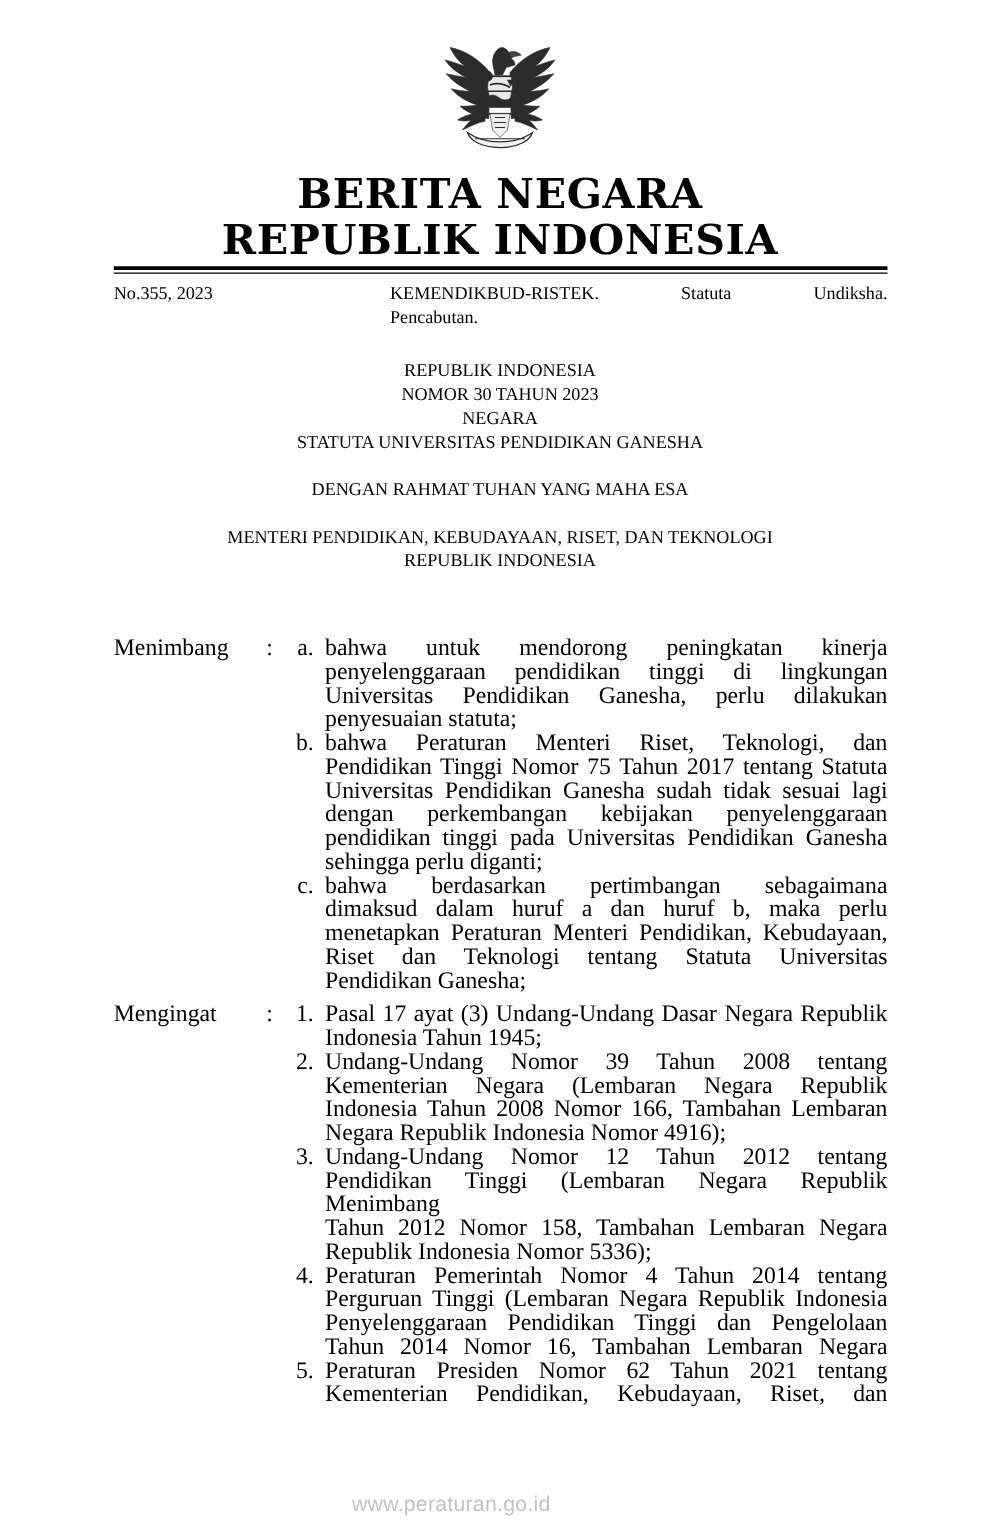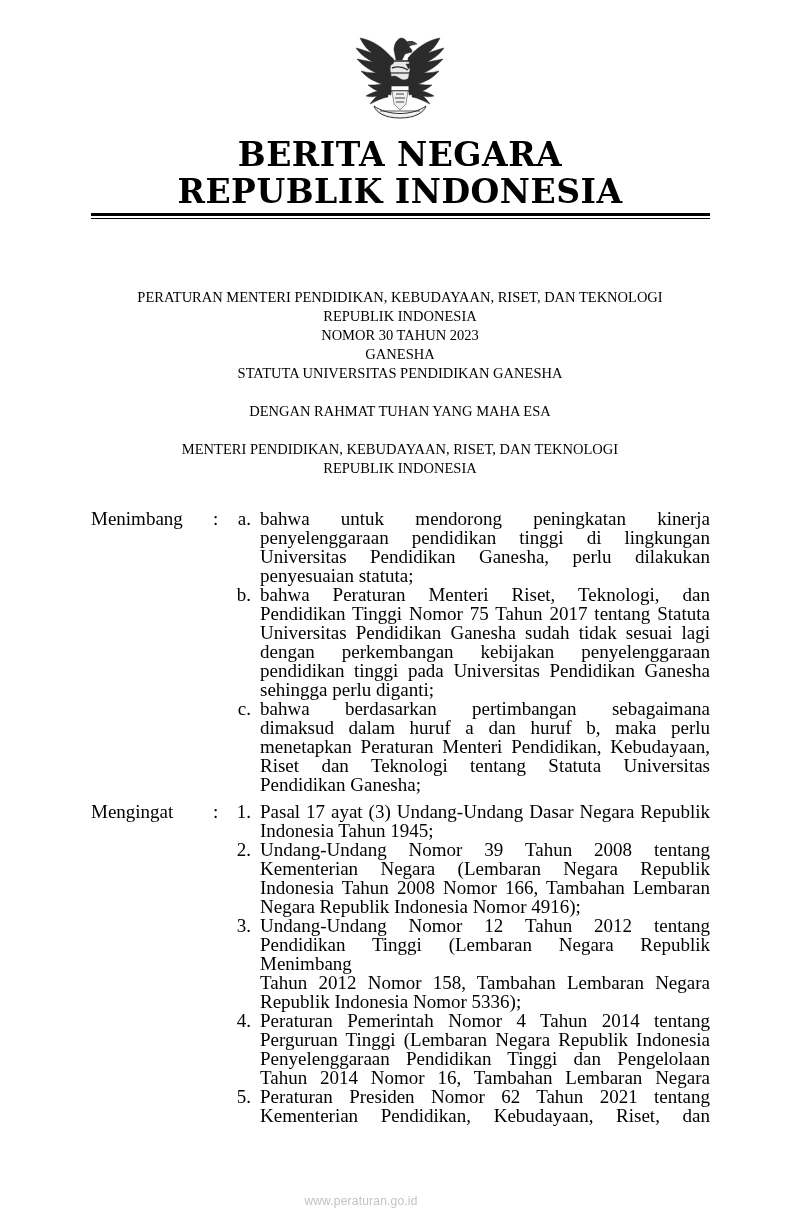--- a/index.html
+++ b/index.html
@@ -177,21 +177,21 @@
   
   .footer-watermark {
     position: absolute;
     left: 0;
     top: 1194px;
     width: 800px;
     text-align: center;
     padding-right: 78px;
     box-sizing: border-box;
     font-family: "Liberation Sans", "DejaVu Sans", sans-serif;
-    font-size: 12px;
+    font-size: 17px;
     color: #c3c3c3;
     letter-spacing: 0.2px;
   }
 </style>
 </head>
 <body>
 
 <div id="page">
 
   <div class="emblem-wrap">
@@ -234,26 +234,32 @@
     <div class="line">BERITA NEGARA</div>
     <div class="line">REPUBLIK INDONESIA</div>
   </div>
 
   <div class="rule-block">
     <div class="rule-thick"></div>
     <div class="rule-gap"></div>
     <div class="rule-thin"></div>
   </div>
 
+  <div class="header-row">
+    <div class="hdr-no">No.355, 2023</div>
+    <div class="hdr-subject">
+      <span class="just-line">KEMENDIKBUD-RISTEK. Statuta Undiksha.</span>
+      <span class="last-line">Pencabutan.</span>
+    </div>
+  </div>
 
   <div class="title-block">
-    <span class="tline">PERATURAN MENTERI PENDIDIKAN, KEBUDAYAAN, RISET, DAN TEKNOLOGI</span>
     <span class="tline">REPUBLIK INDONESIA</span>
     <span class="tline">NOMOR 30 TAHUN 2023</span>
-    <span class="tline">GANESHA</span>
+    <span class="tline">NEGARA</span>
     <span class="tline">STATUTA UNIVERSITAS PENDIDIKAN GANESHA</span>
     <div class="spacer-sm"></div>
     <span class="tline">DENGAN RAHMAT TUHAN YANG MAHA ESA</span>
     <div class="spacer-sm"></div>
     <span class="tline">MENTERI PENDIDIKAN, KEBUDAYAAN, RISET, DAN TEKNOLOGI</span>
     <span class="tline">REPUBLIK INDONESIA</span>
   </div>
 
   <div class="body-block" id="menimbang-block">
     <div class="clause-row">

